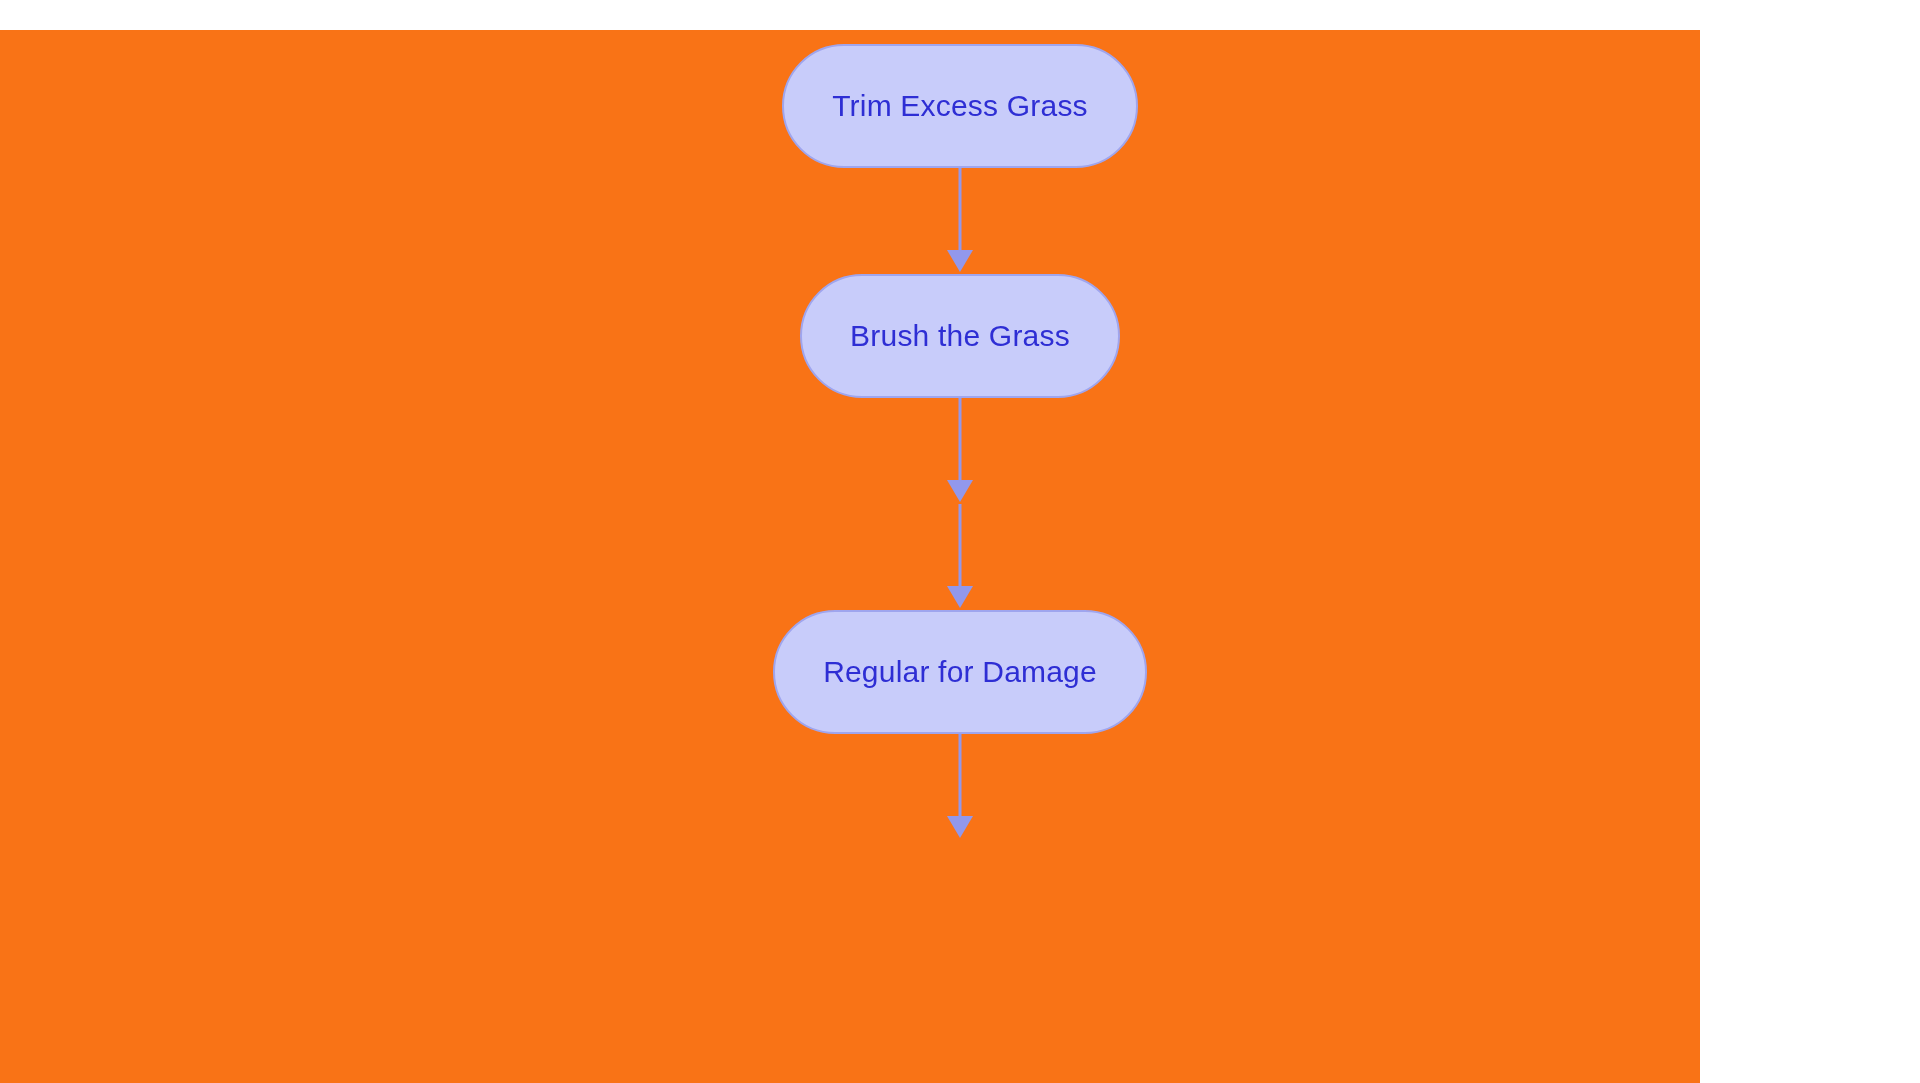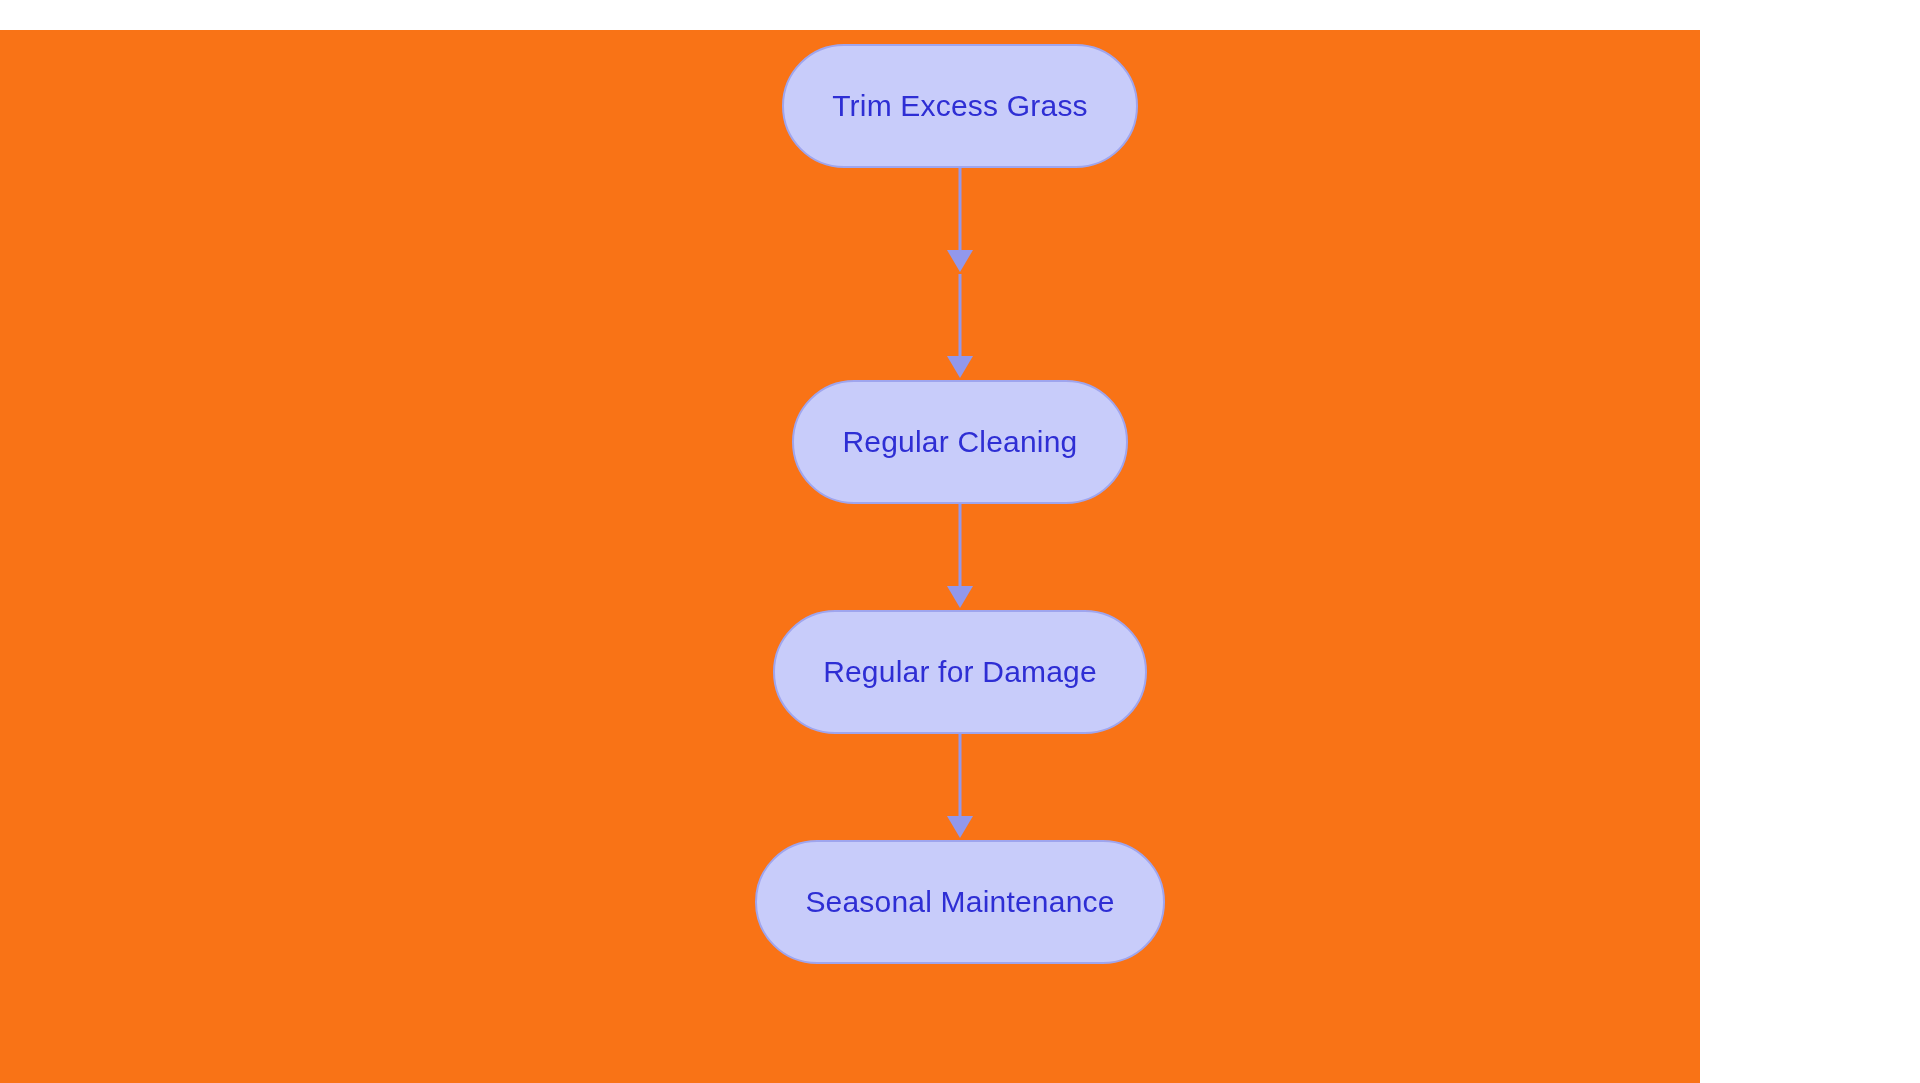--- a/index.html
+++ b/index.html
@@ -78,48 +78,45 @@
       <span class="node-label">Trim Excess Grass</span>
     </div>
 
     <div class="connector">
       <svg viewBox="0 0 40 106" xmlns="http://www.w3.org/2000/svg">
         <line x1="20" y1="0" x2="20" y2="84" stroke="#9298ec" stroke-width="3"></line>
         <polygon points="7,82 33,82 20,104" fill="#9298ec"></polygon>
       </svg>
     </div>
 
+    <div class="node">
+      <span class="node-label">Brush the Grass</span>
+    </div>
 
     <div class="connector">
       <svg viewBox="0 0 40 106" xmlns="http://www.w3.org/2000/svg">
         <line x1="20" y1="0" x2="20" y2="84" stroke="#9298ec" stroke-width="3"></line>
         <polygon points="7,82 33,82 20,104" fill="#9298ec"></polygon>
       </svg>
     </div>
 
-    <div class="node">
-      <span class="node-label">Regular Cleaning</span>
-    </div>
 
     <div class="connector">
       <svg viewBox="0 0 40 106" xmlns="http://www.w3.org/2000/svg">
         <line x1="20" y1="0" x2="20" y2="84" stroke="#9298ec" stroke-width="3"></line>
         <polygon points="7,82 33,82 20,104" fill="#9298ec"></polygon>
       </svg>
     </div>
 
     <div class="node">
       <span class="node-label">Regular for Damage</span>
     </div>
 
     <div class="connector">
       <svg viewBox="0 0 40 106" xmlns="http://www.w3.org/2000/svg">
         <line x1="20" y1="0" x2="20" y2="84" stroke="#9298ec" stroke-width="3"></line>
         <polygon points="7,82 33,82 20,104" fill="#9298ec"></polygon>
       </svg>
     </div>
 
-    <div class="node">
-      <span class="node-label">Seasonal Maintenance</span>
-    </div>
 
   </div>
 </div>
 
 </body></html>

